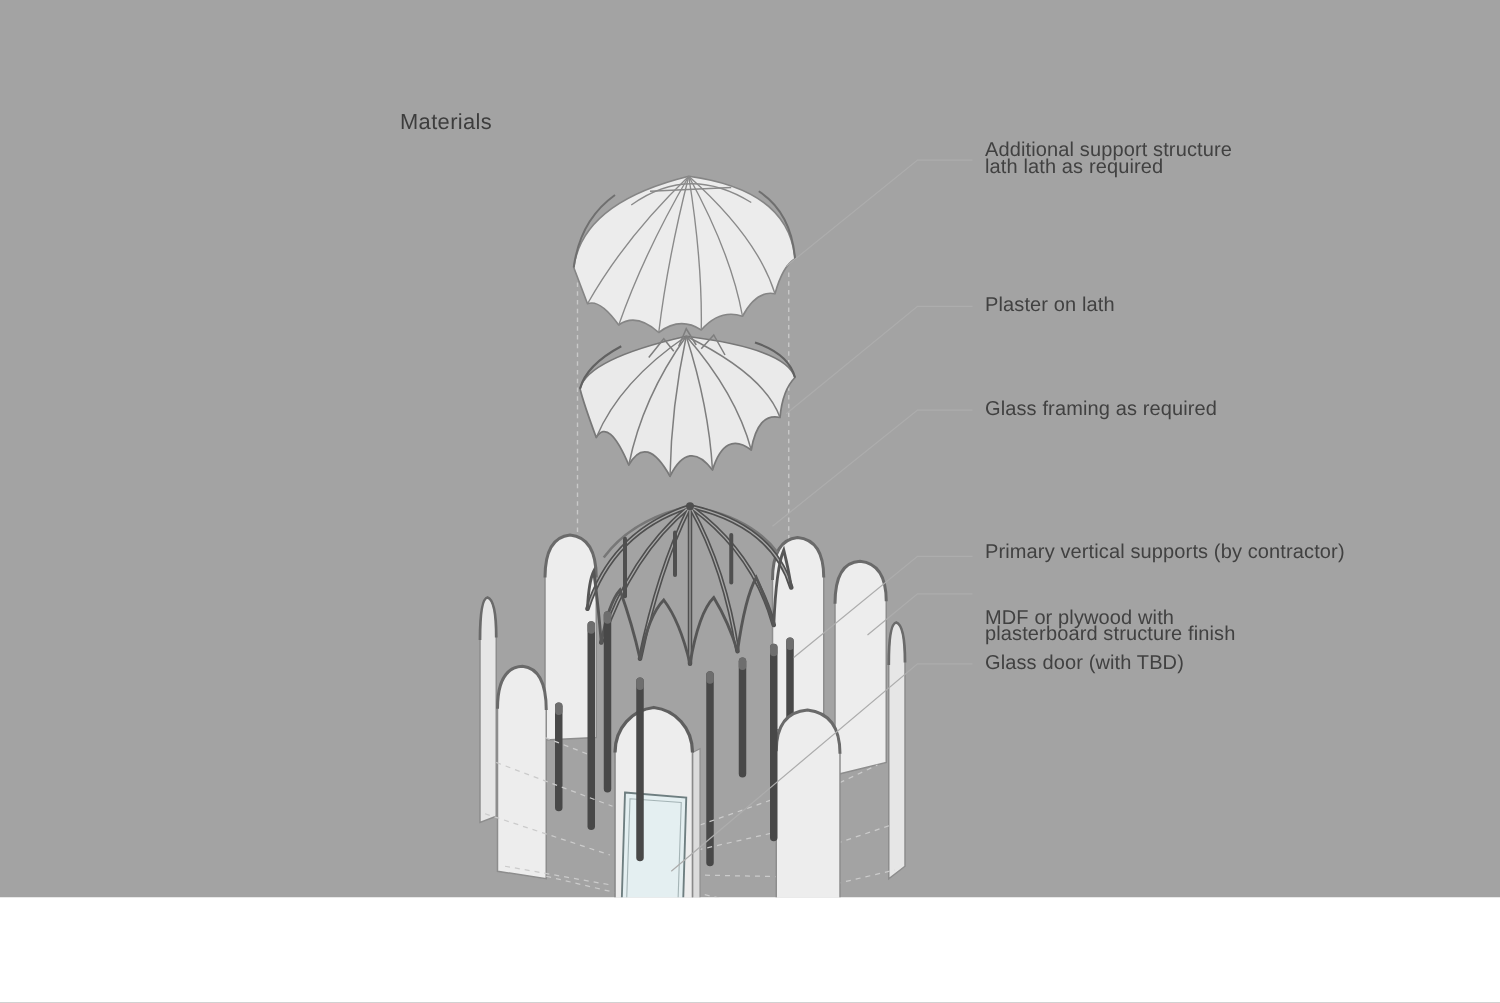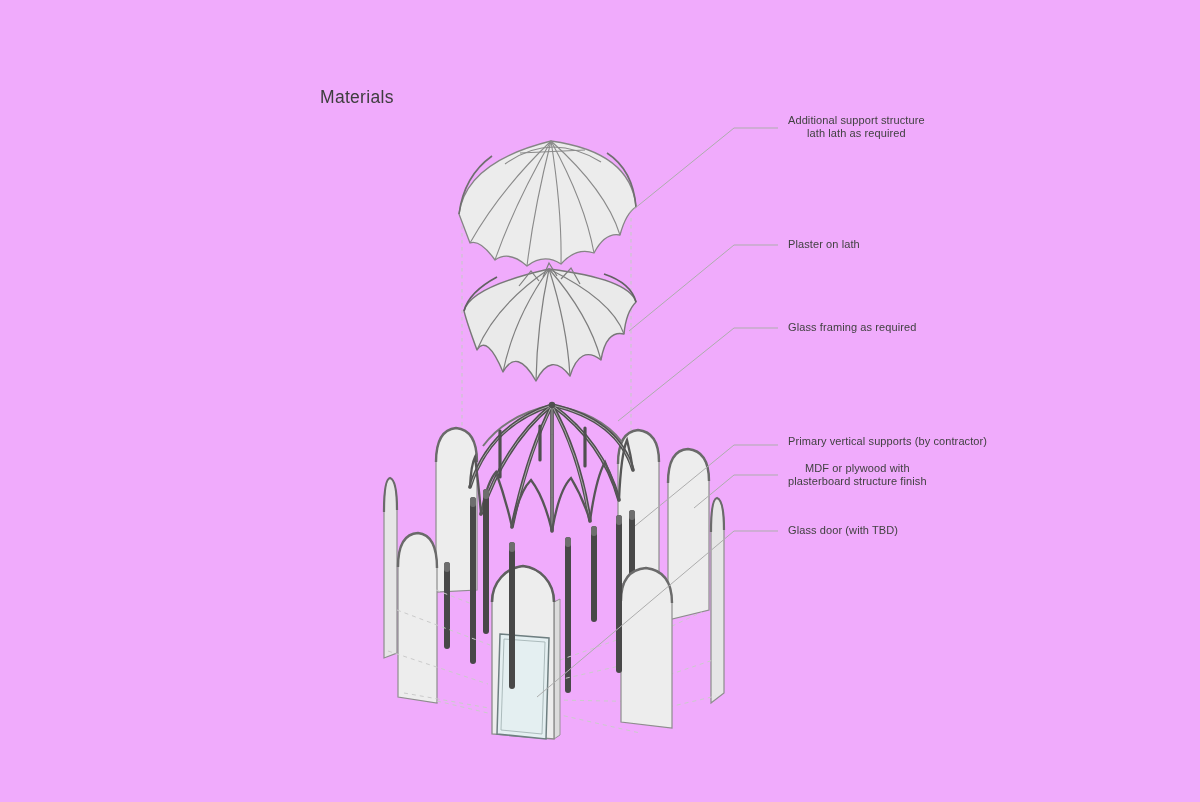--- a/index.html
+++ b/index.html
@@ -1,27 +1,27 @@
 <!DOCTYPE html>
 <html><head>
 <meta charset="utf-8">
 <style>
   html,body{margin:0;padding:0;background:#fff;}
   #stage{
-    position:relative;width:1200px;height:802px;background:#f0abfc;
+    position:relative;width:1200px;height:718px;background:#a3a3a3;
     font-family:"Liberation Sans", sans-serif;overflow:hidden;
   }
   #art{position:absolute;left:0;top:0;}
   .diagram-title{
     position:absolute;left:320px;top:87px;font-size:17.5px;color:#3d3d3d;
     letter-spacing:.3px;
   }
   .callout{
-    position:absolute;left:788px;font-size:11px;line-height:13px;color:#414141;
-    letter-spacing:.1px;white-space:nowrap;text-align:center;
+    position:absolute;left:788px;font-size:16px;line-height:13px;color:#414141;
+    letter-spacing:.1px;white-space:nowrap;
   }
   .callout span{display:block;}
 </style>
 </head>
 <body>
 
 <div id="stage">
 
   <svg id="art" width="1200" height="802" viewBox="0 0 1200 802">
 
@@ -216,21 +216,21 @@
   </div>
   <div class="callout" style="top:238px">
     <span>Plaster on lath</span>
   </div>
   <div class="callout" style="top:321px">
     <span>Glass framing as required</span>
   </div>
   <div class="callout" style="top:435px">
     <span>Primary vertical supports (by contractor)</span>
   </div>
-  <div class="callout" style="top:462px">
+  <div class="callout" style="top:488px">
     <span>MDF or plywood with</span>
     <span>plasterboard structure finish</span>
   </div>
   <div class="callout" style="top:524px">
     <span>Glass door (with TBD)</span>
   </div>
 
 </div>
 
 </body></html>

